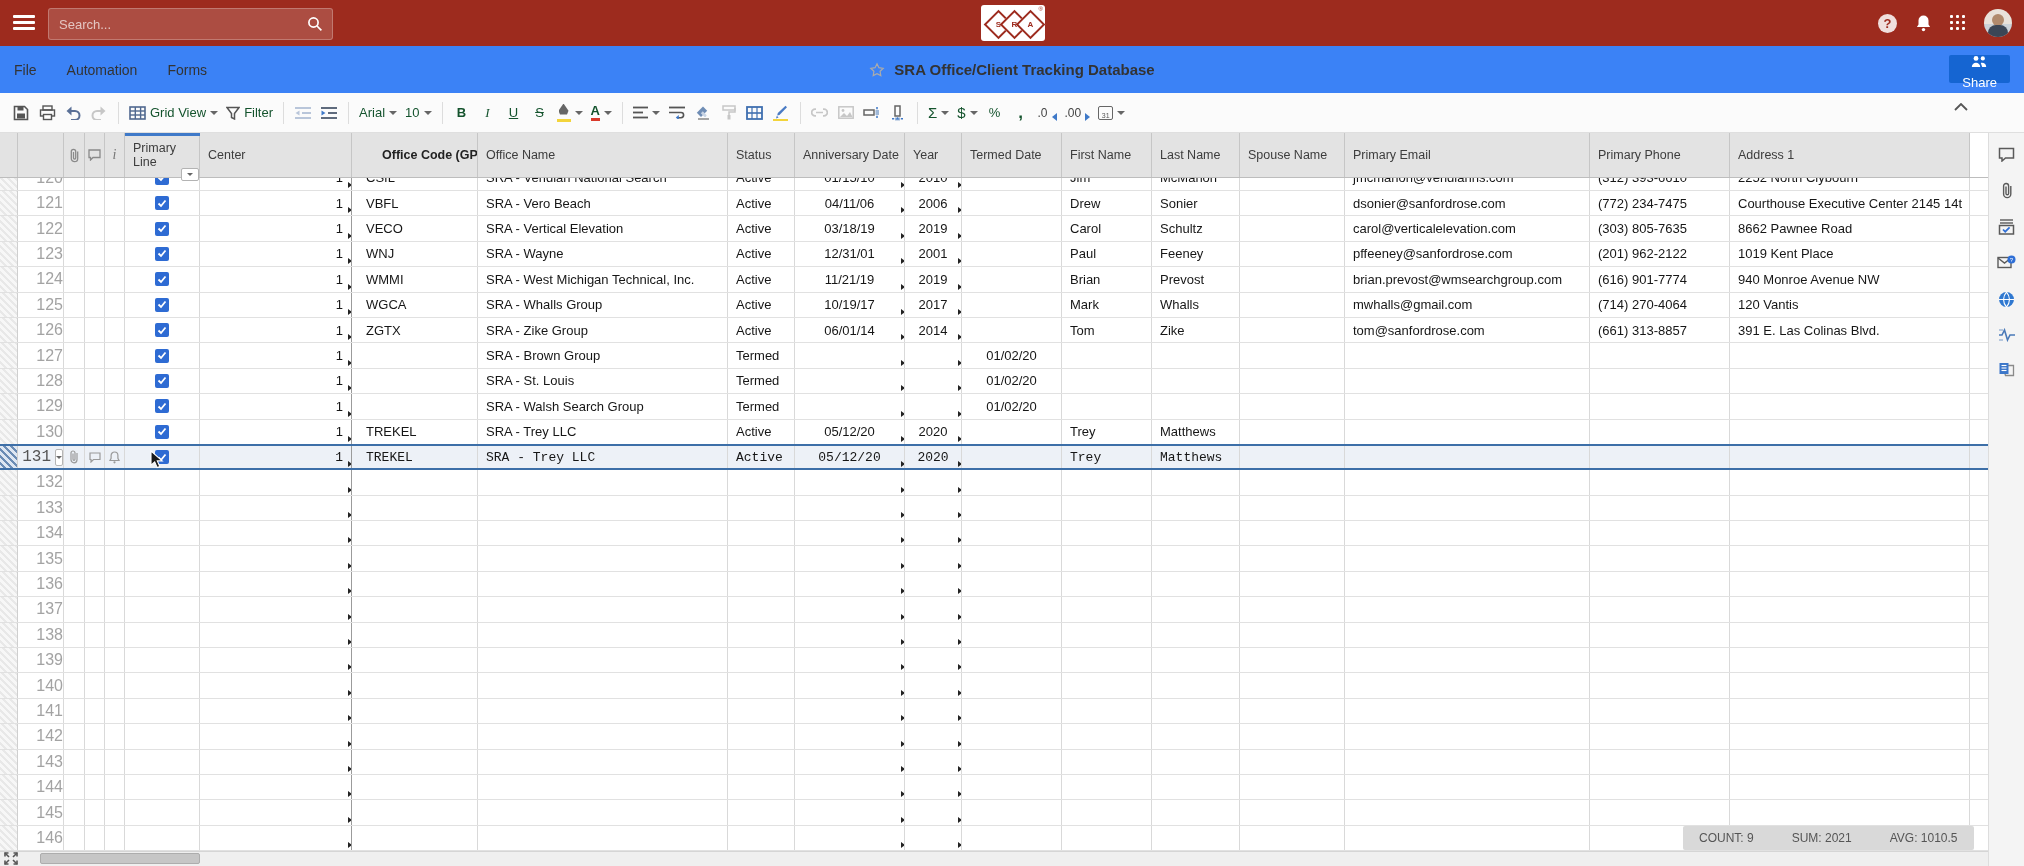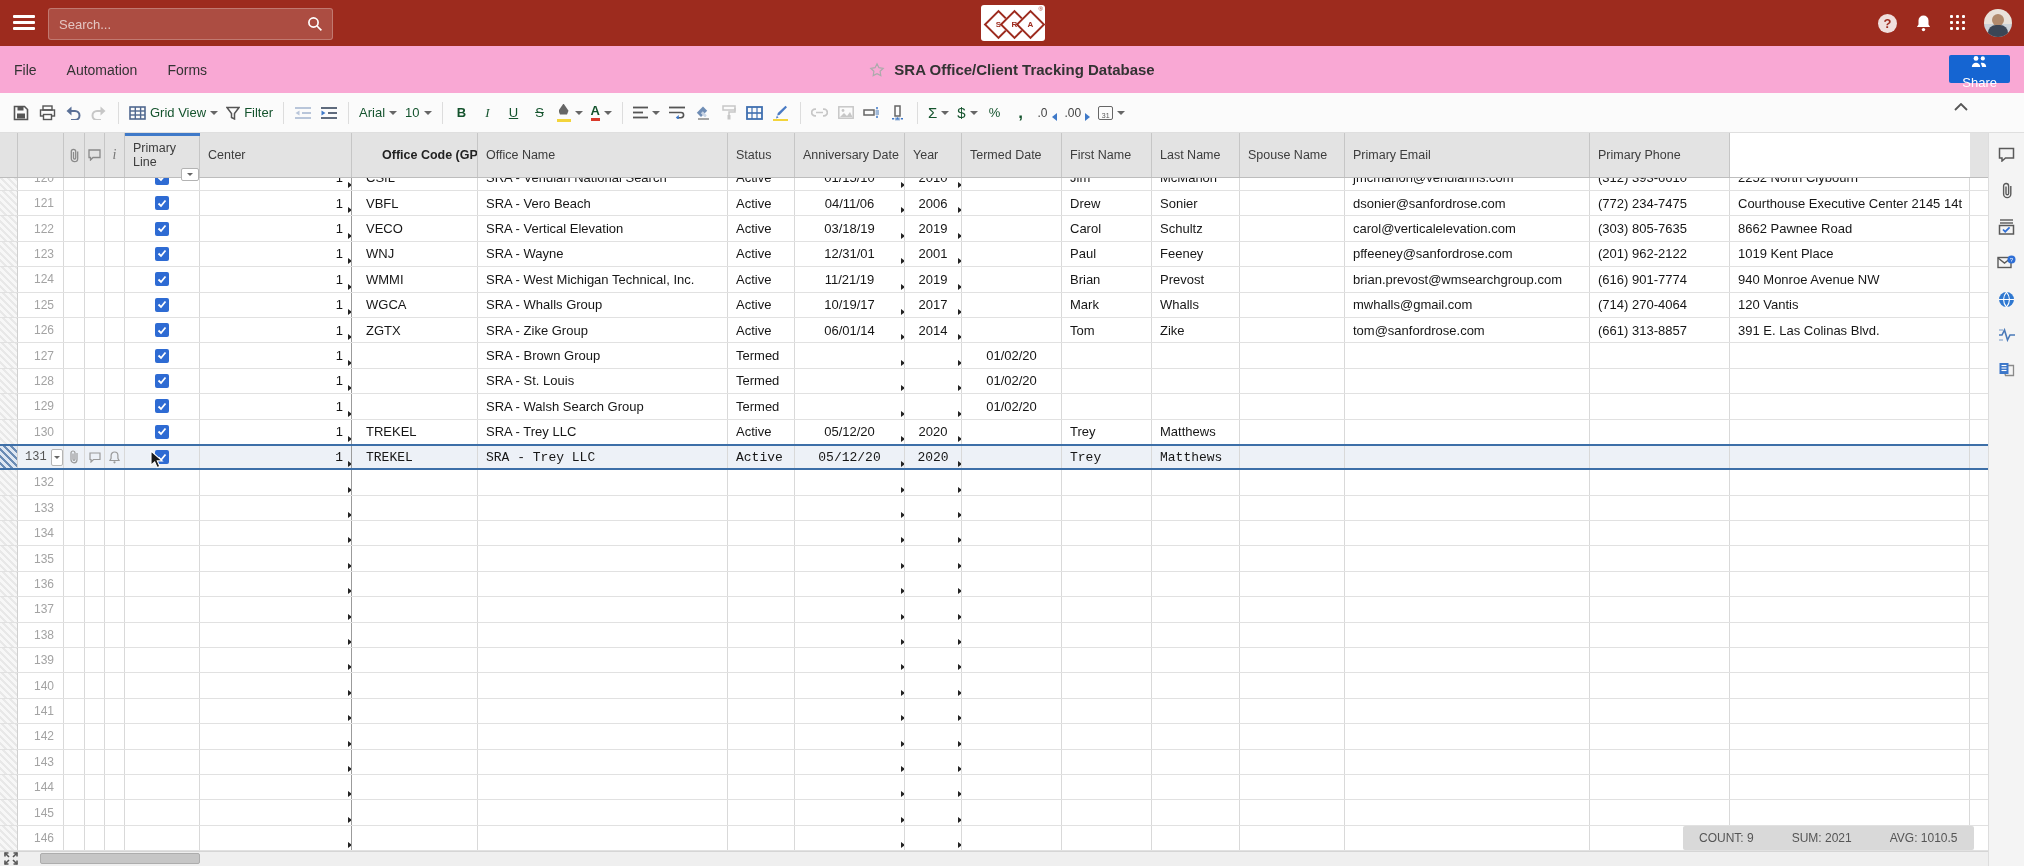--- a/index.html
+++ b/index.html
@@ -28,21 +28,21 @@
   .helpcirc{width:19px;height:19px;border-radius:50%;background:rgba(255,255,255,.85);color:#9d2b1e;
             display:flex;align-items:center;justify-content:center;font-size:13px;font-weight:bold;cursor:pointer;}
   .appsgrid{width:16px;height:16px;display:grid;grid-template-columns:repeat(3,1fr);gap:2px;cursor:pointer;}
   .appsgrid b{width:3px;height:3px;background:#fff;border-radius:1px;}
   .avatar{width:28px;height:28px;border-radius:50%;overflow:hidden;position:relative;cursor:pointer;
           background:linear-gradient(#e9e2da 55%,#cbd2d8 55%);}
   .avatar .head{position:absolute;left:8px;top:5px;width:12px;height:12px;border-radius:50%;background:#b08a6d;}
   .avatar .body{position:absolute;left:4px;top:16px;width:20px;height:12px;border-radius:8px 8px 0 0;background:#3b4656;}
 
   
-  .titlebar{position:absolute;top:46px;left:0;width:2024px;height:47px;background:#f9a8d4;
+  .titlebar{position:absolute;top:46px;left:0;width:2024px;height:47px;background:#3b82f6;
             border-bottom:1px solid #dcdcdc;}
   .menus{position:absolute;left:14px;top:0;height:47px;display:flex;align-items:center;gap:30px;}
   .menus span{font-size:14px;color:#333;cursor:pointer;}
   .title-wrap{position:absolute;left:0;right:0;top:0;height:47px;display:flex;align-items:center;
               justify-content:center;gap:9px;pointer-events:none;}
   .title-wrap h1{font-size:15px;font-weight:bold;color:#333;margin:0;}
   .sharebtn{position:absolute;right:14px;top:9px;height:28px;padding:0 13px;background:#1565d2;border:none;
             border-radius:2px;color:#fff;font:13px "Liberation Sans",sans-serif;display:flex;align-items:center;
             gap:7px;cursor:pointer;flex-direction:column;}
 
@@ -86,21 +86,21 @@
   .pl-filter .caret{border-left-width:3.5px;border-right-width:3.5px;border-top-width:3.5px;}
 
   .grid-body{position:absolute;top:178px;left:0;width:1988px;height:673px;overflow:hidden;background:#fff;}
   .rowclip{height:13px;overflow:hidden;}
   .rowclip .gridrow{margin-top:-12.4px;}
   .gridrow{height:25.4px;border-bottom:1px solid #e1e1e1;box-sizing:border-box;position:relative;background:#fff;}
   .gridrow .c{border-right:1px solid #d9d9d9;box-sizing:border-box;display:flex;align-items:center;
               padding:0 8px;font-size:13px;color:#161616;overflow:hidden;white-space:nowrap;position:relative;cursor:pointer;}
   .c.hatch{padding:0;border-right:1px solid #cfcfcf;cursor:default;
      background:repeating-linear-gradient(45deg,#f7f7f7 0 3px,#e8e8e8 3px 5px);}
-  .c.num{justify-content:center;color:#a3a3a3;font-size:12px;padding:0 0 0 7px;gap:4px;}
+  .c.num{justify-content:flex-end;color:#a3a3a3;font-size:16px;padding:0 0 0 7px;gap:4px;}
   .c.ic{padding:0;justify-content:center;}
   .c.primary{justify-content:center;padding:0;}
   .c.count{justify-content:flex-end;border-right-color:#9b9b9b;}
   .c.code{padding-left:14px;}
   .c.ctr{justify-content:center;}
   .c.gut{border-right:none;cursor:default;}
   .ovf{position:absolute;right:-1px;bottom:2px;width:0;height:0;border-left:4px solid #222;
        border-top:3px solid transparent;border-bottom:3px solid transparent;z-index:2;}
   .cbx{width:14px;height:14px;border-radius:2px;background:#2e6bd3;display:flex;align-items:center;
        justify-content:center;cursor:pointer;}
@@ -432,20 +432,21 @@
     <div class="hc">Office Name</div>
     <div class="hc">Status</div>
     <div class="hc">Anniversary Date</div>
     <div class="hc">Year</div>
     <div class="hc">Termed Date</div>
     <div class="hc">First Name</div>
     <div class="hc">Last Name</div>
     <div class="hc">Spouse Name</div>
     <div class="hc">Primary Email</div>
     <div class="hc">Primary Phone</div>
+    <div class="hc">Address 1</div>
     <div class="hc gut"></div>
     <div class="col-accent"></div>
     <div class="pl-filter">
         <span class="caret"></span>
       </div>
   </div>
 
   <div class="grid-body">
       <div class="rowclip">
         <div class="gridrow gridcols">

